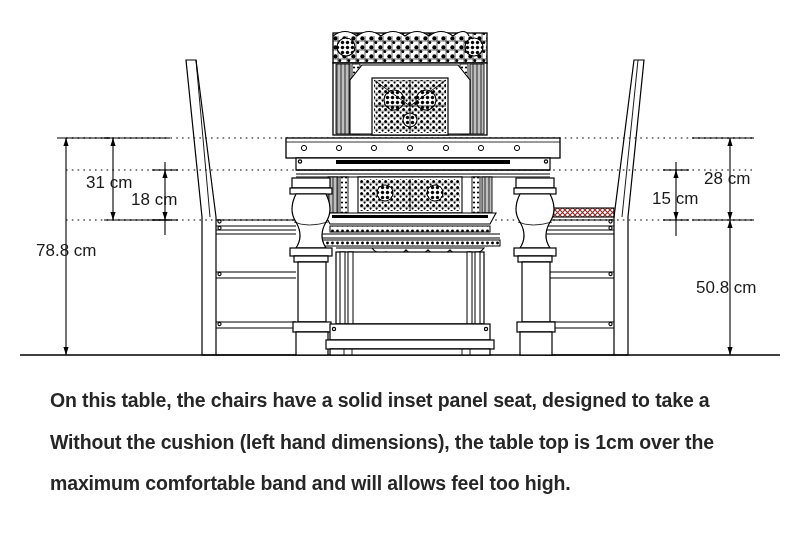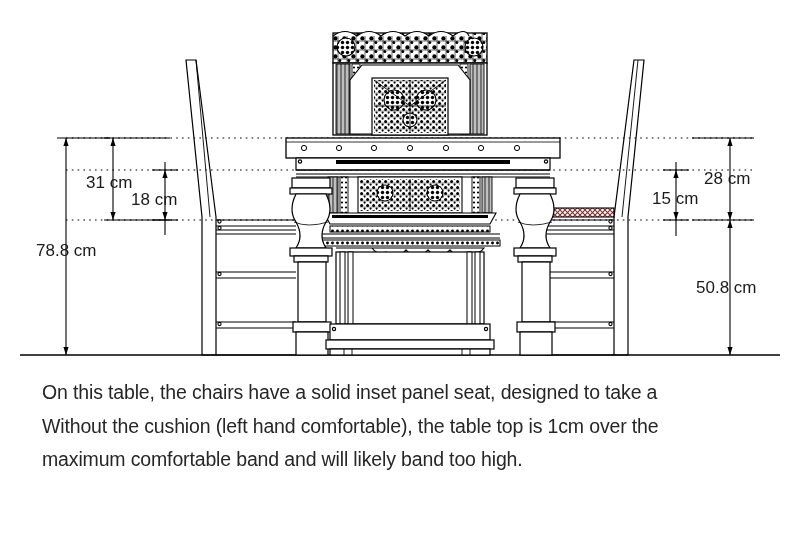--- a/index.html
+++ b/index.html
@@ -5,21 +5,21 @@
   html,body{margin:0;padding:0;background:#ffffff;}
   body{width:800px;height:554px;overflow:hidden;font-family:"Liberation Sans",sans-serif;}
   #page{position:relative;width:716px;height:554px;background:#fff;}
   #drawing{position:absolute;left:0;top:0;width:800px;height:372px;}
   #caption{
     position:absolute;left:38px;top:374px;width:724px;
     font-family:"Liberation Sans",sans-serif;
     font-size:19.5px;line-height:29.5px;color:#262626;
     letter-spacing:-0.15px;
   }
-  #caption p{margin:4px;}
+  #caption p{margin:12px;font-weight:bold;}
   svg{display:block;}
   .dimtext{font-family:"Liberation Sans",sans-serif;font-size:17px;fill:#1a1a1a;}
 </style>
 </head>
 <body>
 
 <div id="page">
 
   <div id="drawing">
   <svg width="800" height="372" viewBox="0 0 800 372" xmlns="http://www.w3.org/2000/svg">
@@ -288,17 +288,17 @@
 
     <text class="dimtext" x="704" y="184">28 cm</text>
     <text class="dimtext" x="652" y="204">15 cm</text>
     <text class="dimtext" x="696" y="293">50.8 cm</text>
 
   </svg>
   </div>
 
   <div id="caption">
     <p>On this table, the chairs have a solid inset panel seat, designed to take a</p>
-    <p>Without the cushion (left hand comfortable), the table top is 1cm over the</p>
-    <p>maximum comfortable band and will likely band too high.</p>
+    <p>Without the cushion (left hand dimensions), the table top is 1cm over the</p>
+    <p>maximum comfortable band and will allows feel too high.</p>
   </div>
 
 </div>
 
 </body></html>

